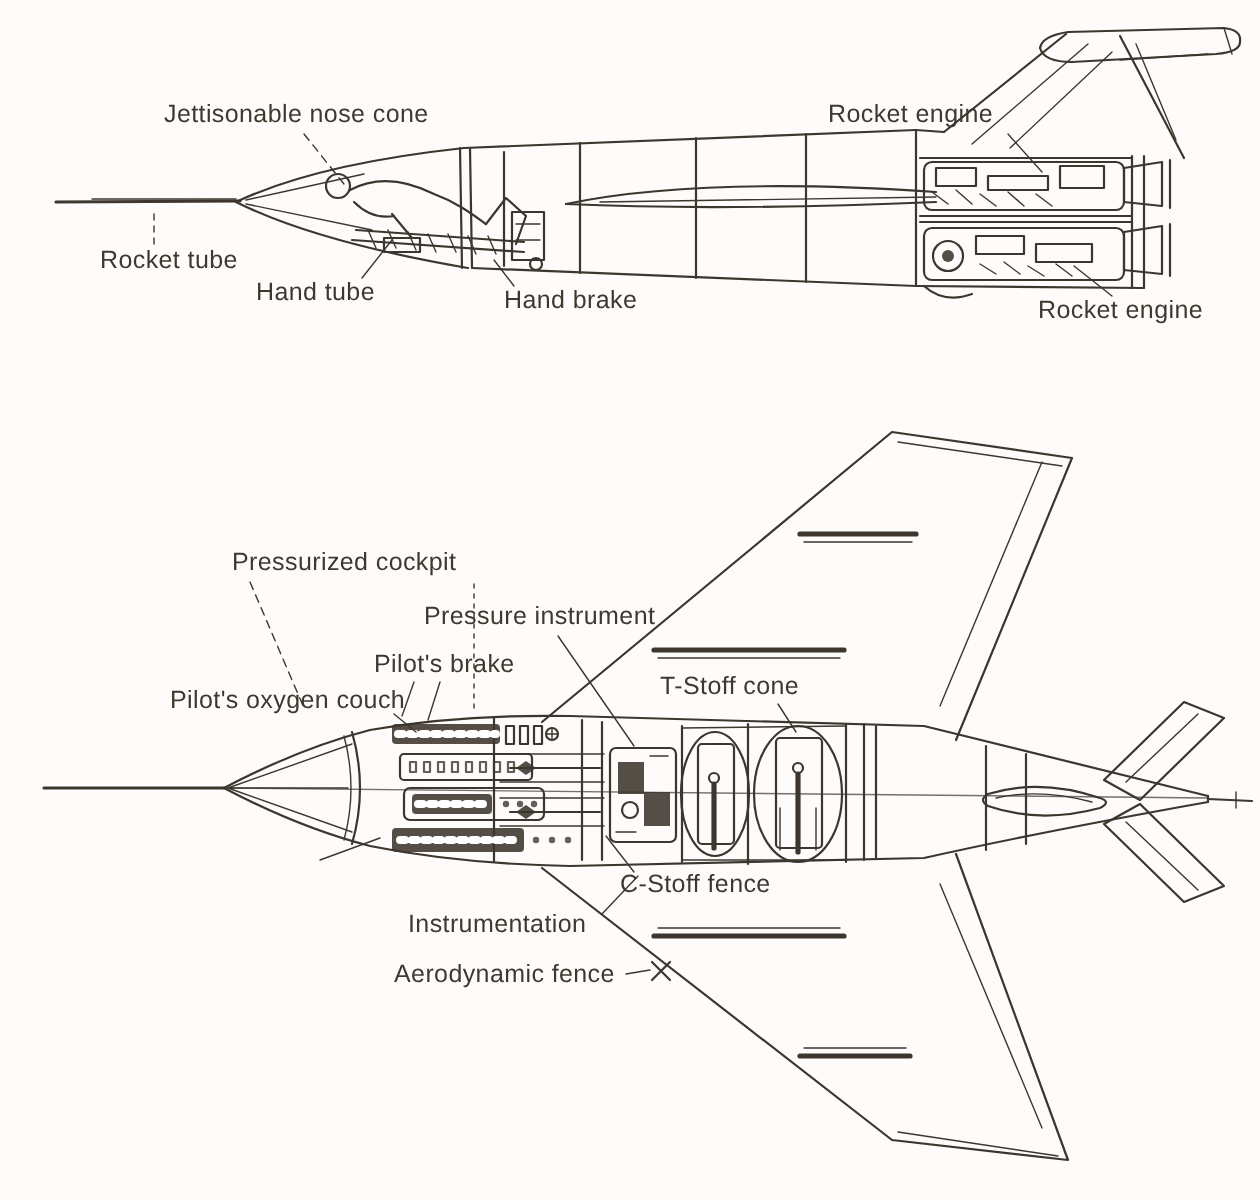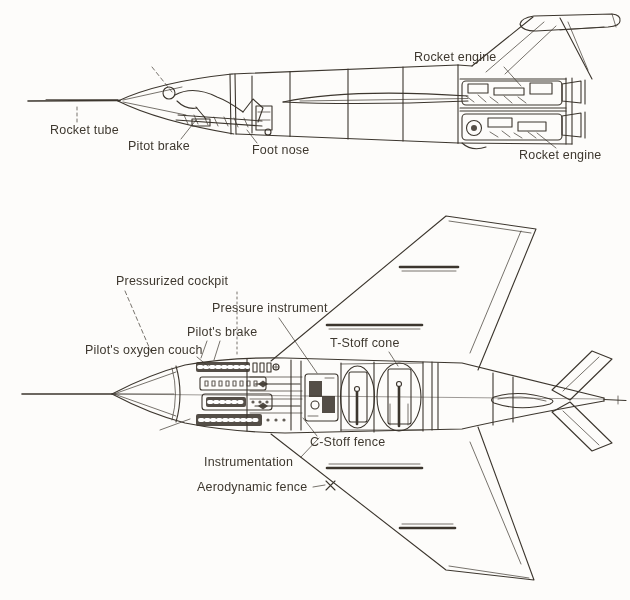--- a/index.html
+++ b/index.html
@@ -269,23 +269,24 @@
       <path class="thin" d="M197 357 L208 366"></path>
       <path class="thin" d="M389 352 L398 366"></path>
       <path class="thin" d="M160 430 L190 419"></path>
       <path class="thin" d="M317 436 L303 418"></path>
       <path class="thin" d="M301 457 L319 438"></path>
       <path class="thin" d="M313 487 L325 485"></path>
     </g>
   </g>
 </svg>
 
+<div class="lbl" style="left:82px;top:51px">Jettisonable nose cone</div>
 <div class="lbl" style="left:50px;top:124px">Rocket tube</div>
-<div class="lbl" style="left:128px;top:140px">Pitot brake</div>
-<div class="lbl" style="left:252px;top:144px">Foot nose</div>
+<div class="lbl" style="left:128px;top:140px">Hand tube</div>
+<div class="lbl" style="left:252px;top:144px">Hand brake</div>
 <div class="lbl" style="left:414px;top:51px">Rocket engine</div>
 <div class="lbl" style="left:519px;top:149px">Rocket engine</div>
 
 <div class="lbl" style="left:116px;top:275px">Pressurized cockpit</div>
 <div class="lbl" style="left:212px;top:302px">Pressure instrument</div>
 <div class="lbl" style="left:187px;top:326px">Pilot's brake</div>
 <div class="lbl" style="left:85px;top:344px">Pilot's oxygen couch</div>
 <div class="lbl" style="left:330px;top:337px">T-Stoff cone</div>
 <div class="lbl" style="left:310px;top:436px">C-Stoff fence</div>
 <div class="lbl" style="left:204px;top:456px">Instrumentation</div>

